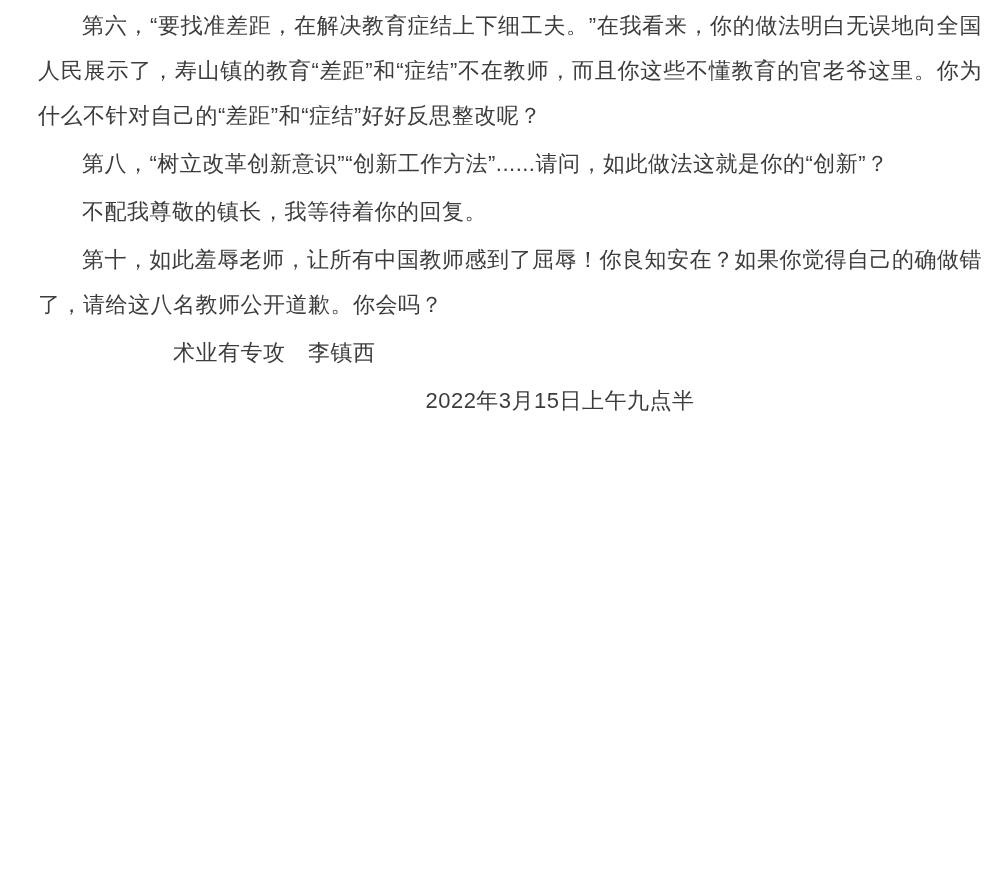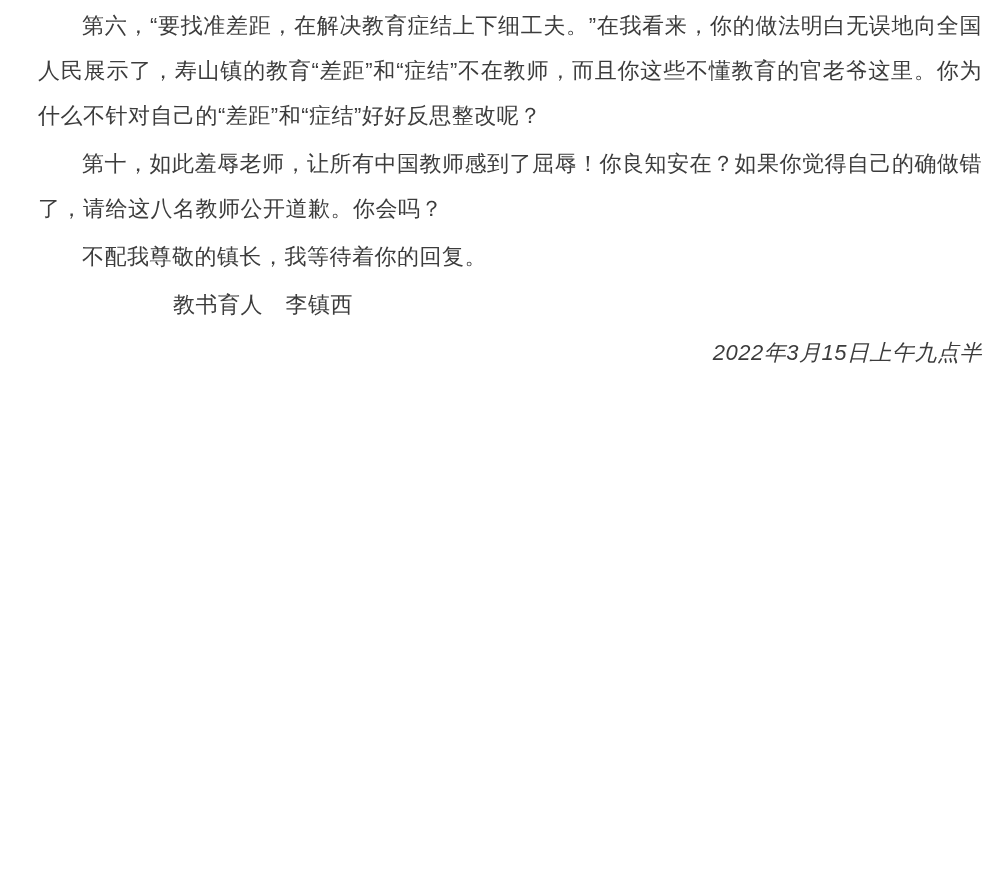--- a/index.html
+++ b/index.html
@@ -34,26 +34,26 @@
     margin-top: 3px;
   }
   .para.signature-line {
     text-indent: 0;
     padding-left: 135px;
     text-align: left;
   }
   .para.date-line {
     text-indent: 0;
     padding-left: 100px;
-    text-align: right;
-    font-style: italic;
+    text-align: center;
   }
 </style>
 </head>
 <body>
 
 <div class="letter-page">
   <p class="para">第六，“要找准差距，在解决教育症结上下细工夫。”在我看来，你的做法明白无误地向全国人民展示了，寿山镇的教育“差距”和“症结”不在教师，而且你这些不懂教育的官老爷这里。你为什么不针对自己的“差距”和“症结”好好反思整改呢？</p>
+  <p class="para">第八，“树立改革创新意识”“创新工作方法”......请问，如此做法这就是你的“创新”？</p>
+  <p class="para">不配我尊敬的镇长，我等待着你的回复。</p>
   <p class="para">第十，如此羞辱老师，让所有中国教师感到了屈辱！你良知安在？如果你觉得自己的确做错了，请给这八名教师公开道歉。你会吗？</p>
-  <p class="para">不配我尊敬的镇长，我等待着你的回复。</p>
-  <p class="para signature-line">教书育人　李镇西</p>
+  <p class="para signature-line">术业有专攻　李镇西</p>
   <p class="para date-line">2022年3月15日上午九点半</p>
 </div>
 
 </body></html>

